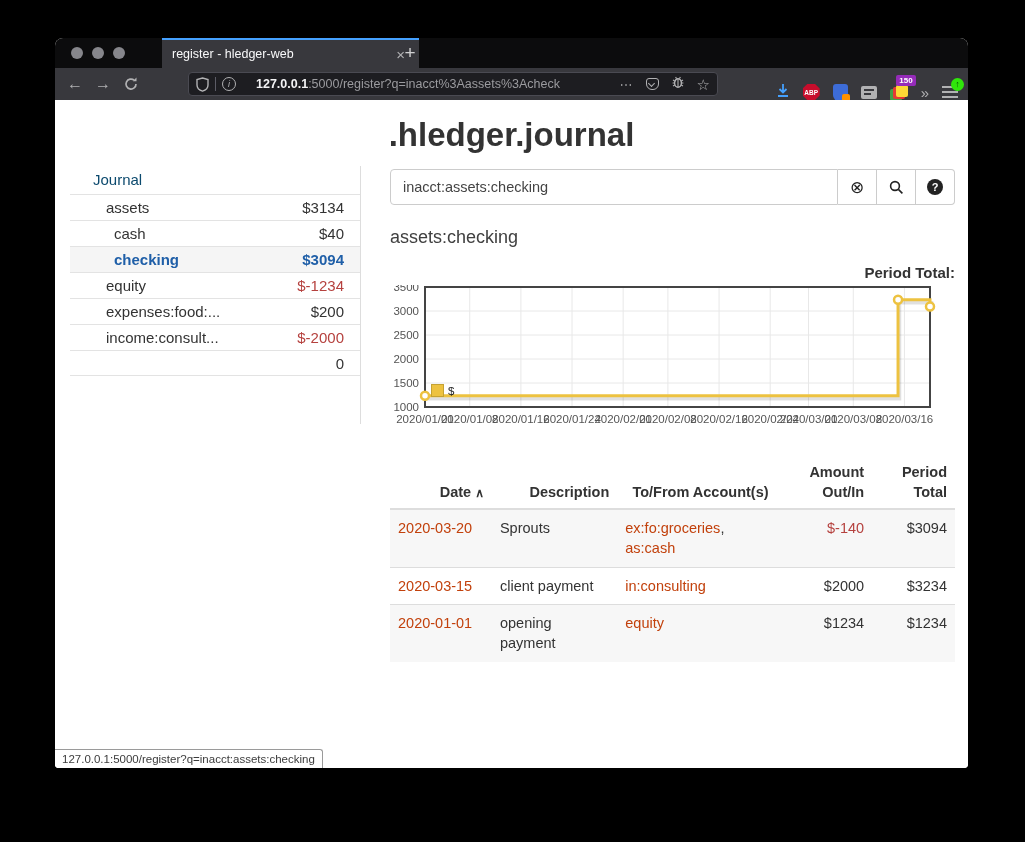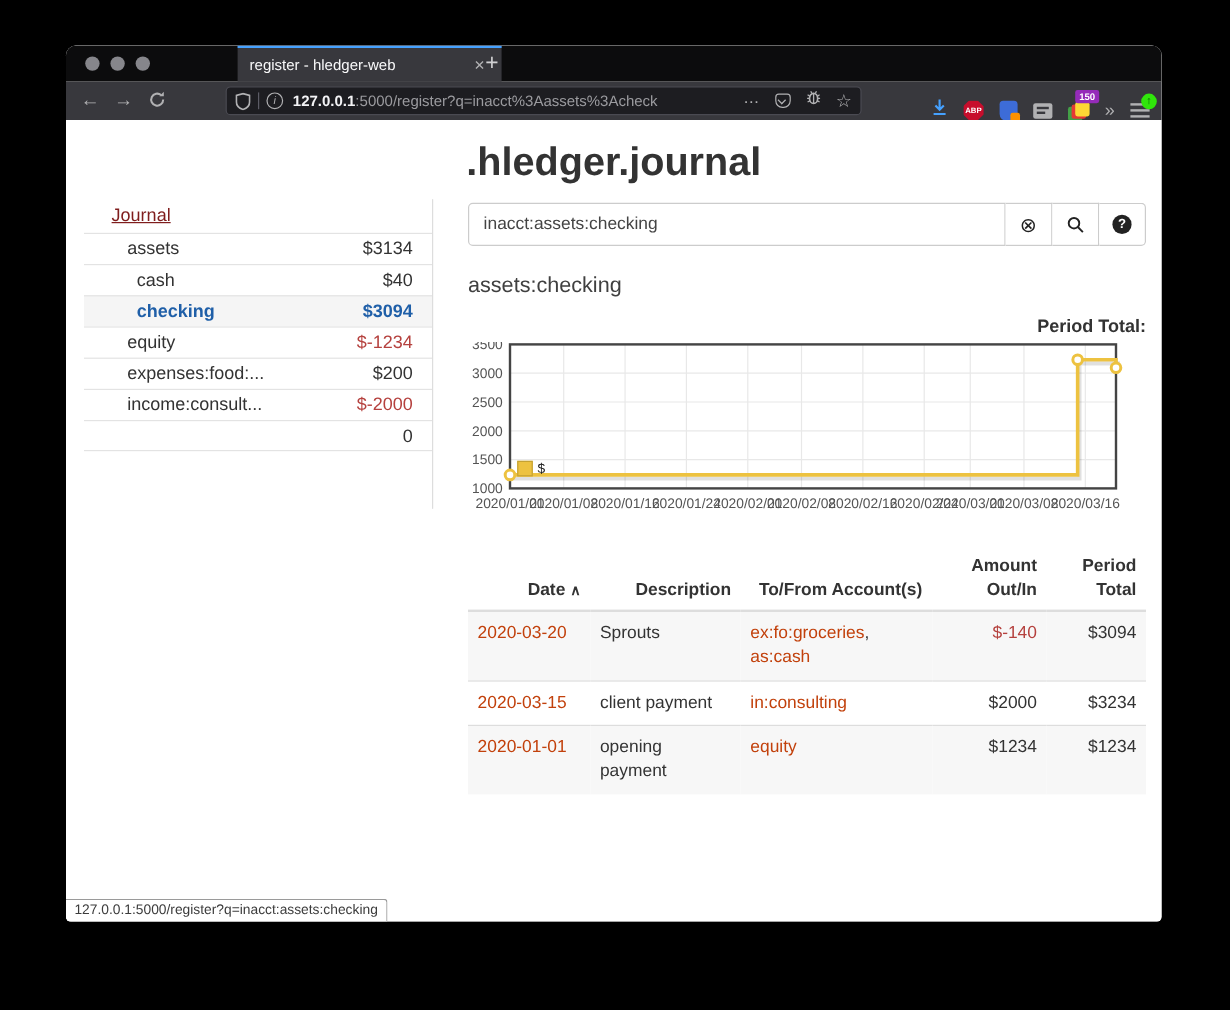--- a/index.html
+++ b/index.html
@@ -6,22 +6,22 @@
   html,body { width:1025px; height:842px; background:#000; font-family:"Liberation Sans", sans-serif; overflow:hidden; }
 
   
   .window { position:absolute; left:55px; top:38px; width:913px; height:730px;
             border-radius:8px 8px 4px 4px; overflow:hidden; background:#fff; }
 
   
   .titlebar { position:absolute; left:0; top:0; width:100%; height:30px; background:#0c0c0d; }
   .traffic { position:absolute; top:9px; width:12px; height:12px; border-radius:50%; background:#86868b; }
   .t1 { left:16px; } .t2 { left:37px; } .t3 { left:58px; }
-  .tab { position:absolute; left:107px; top:0; width:220px; height:30px; background:#38383d;
-         border-top:2px solid #45a1ff; display:flex; align-items:center; padding:0 10px;margin-left:36px; }
+  .tab { position:absolute; left:107px; top:0; width:257px; height:30px; background:#38383d;
+         border-top:2px solid #45a1ff; display:flex; align-items:center; padding:0 10px; }
   .tab-title { color:#f9f9fa; font-size:12.5px; flex:1; white-space:nowrap; overflow:hidden; }
   .tab-close { color:#b1b1b3; font-size:15px; cursor:default; padding:0 4px; }
   .newtab { position:absolute; left:338px; top:0; width:34px; height:30px; color:#d0d0d2;
             font-size:19px; display:flex; align-items:center; justify-content:center; }
 
   
   .toolbar { position:absolute; left:0; top:30px; width:100%; height:32px; background:#38383d;
              display:flex; align-items:center; }
   .nav-btn { width:28px; text-align:center; color:#b1b1b3; font-size:16px; line-height:32px; }
   .urlbar { position:absolute; left:133px; top:4px; width:530px; height:24px; background:#1d1d21;
@@ -63,21 +63,21 @@
   .dl-arrow { color:#45a1ff; }
 
   
   .content { position:absolute; left:0; top:62px; width:100%; height:668px; background:#fff; color:#333; }
   .page-title { position:absolute; top:16px; left:0; width:100%; text-align:center;
                 font-size:33px; font-weight:bold; color:#333; }
 
   
   .sidebar-wrap { position:absolute; left:15px; top:66px; width:291px; height:258px; border-right:1px solid #ddd; }
   .sidebar { width:290px; font-size:15px; }
-  .journal-row { height:28px; line-height:28px; padding-left:23px; color:#7f1d1d;text-decoration:underline; }
+  .journal-row { height:28px; line-height:28px; padding-left:23px; color:#0c4a6e; }
   .acct-row { height:26px; line-height:25px; border-top:1px solid #e3e3e3; display:flex; padding-right:16px; }
   .acct-row:last-child { border-bottom:1px solid #e3e3e3; }
   .acct-name { flex:1; white-space:nowrap; overflow:hidden; color:#333; }
   .d1 .acct-name { padding-left:36px; } .d2 .acct-name { padding-left:44px; }
   .acct-bal { text-align:right; color:#333; }
   .neg { color:#b5413e !important; }
   .acct-row.selected { background:#f5f5f5; }
   .acct-row.selected .acct-name, .acct-row.selected .acct-bal { color:#1f5fa8; font-weight:bold; }
 
   
@@ -140,21 +140,21 @@
           <path d="M12.5 0.5 L12.5 4.2 L8.8 4.2 Z" fill="#b1b1b3"></path>
         </svg>
     </span>
 
     <div class="urlbar">
       <svg width="13" height="15" viewBox="0 0 13 15">
           <path d="M6.5 1 L12 2.5 V8 C12 11.5 9.5 13.3 6.5 14.2 C3.5 13.3 1 11.5 1 8 V2.5 Z" fill="none" stroke="#b1b1b3" stroke-width="1.4"></path>
         </svg>
       <span class="sep"></span>
       <span class="info-i">i</span>
-      <span class="url-text" style="margin-left:8px"><b>127.0.0.1</b><span>:5000/register?q=inacct%3Aassets%3Acheck</span></span>
+      <span class="url-text" style="margin-left:20px"><b>127.0.0.1</b><span>:5000/register?q=inacct%3Aassets%3Acheck</span></span>
       <span class="pg-icons">
         <span class="dots">⋯</span>
         <span class="pocket"></span>
         <span>
           <svg width="14" height="13" viewBox="0 0 14 13">
               <ellipse cx="7" cy="7" rx="3.4" ry="4.2" fill="none" stroke="#b1b1b3" stroke-width="1.4"></ellipse>
               <path d="M7 2.8 V11 M2 4 l2.2 1.4 M2 10 l2.2-1.2 M1.6 7 H3.6 M12 4 l-2.2 1.4 M12 10 l-2.2-1.2 M12.4 7 H10.4 M5.5 2.6 L4.6 1 M8.5 2.6 L9.4 1" stroke="#b1b1b3" stroke-width="1.1" fill="none"></path>
             </svg>
         </span>
         <span class="star">☆</span>

